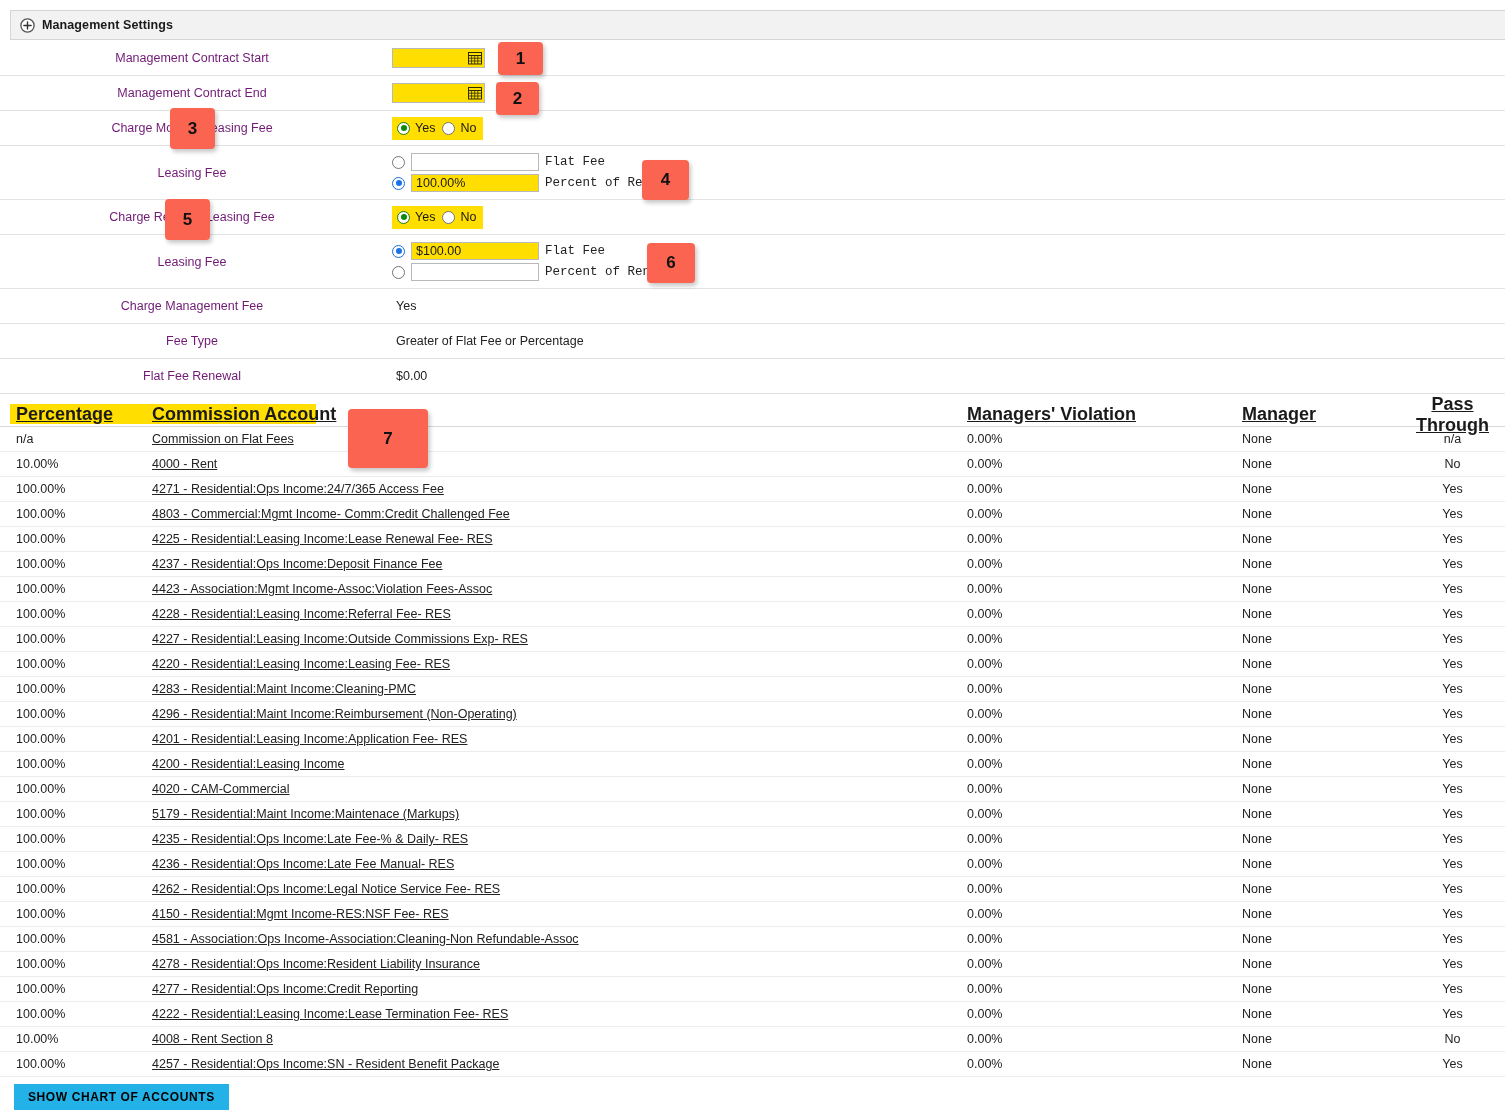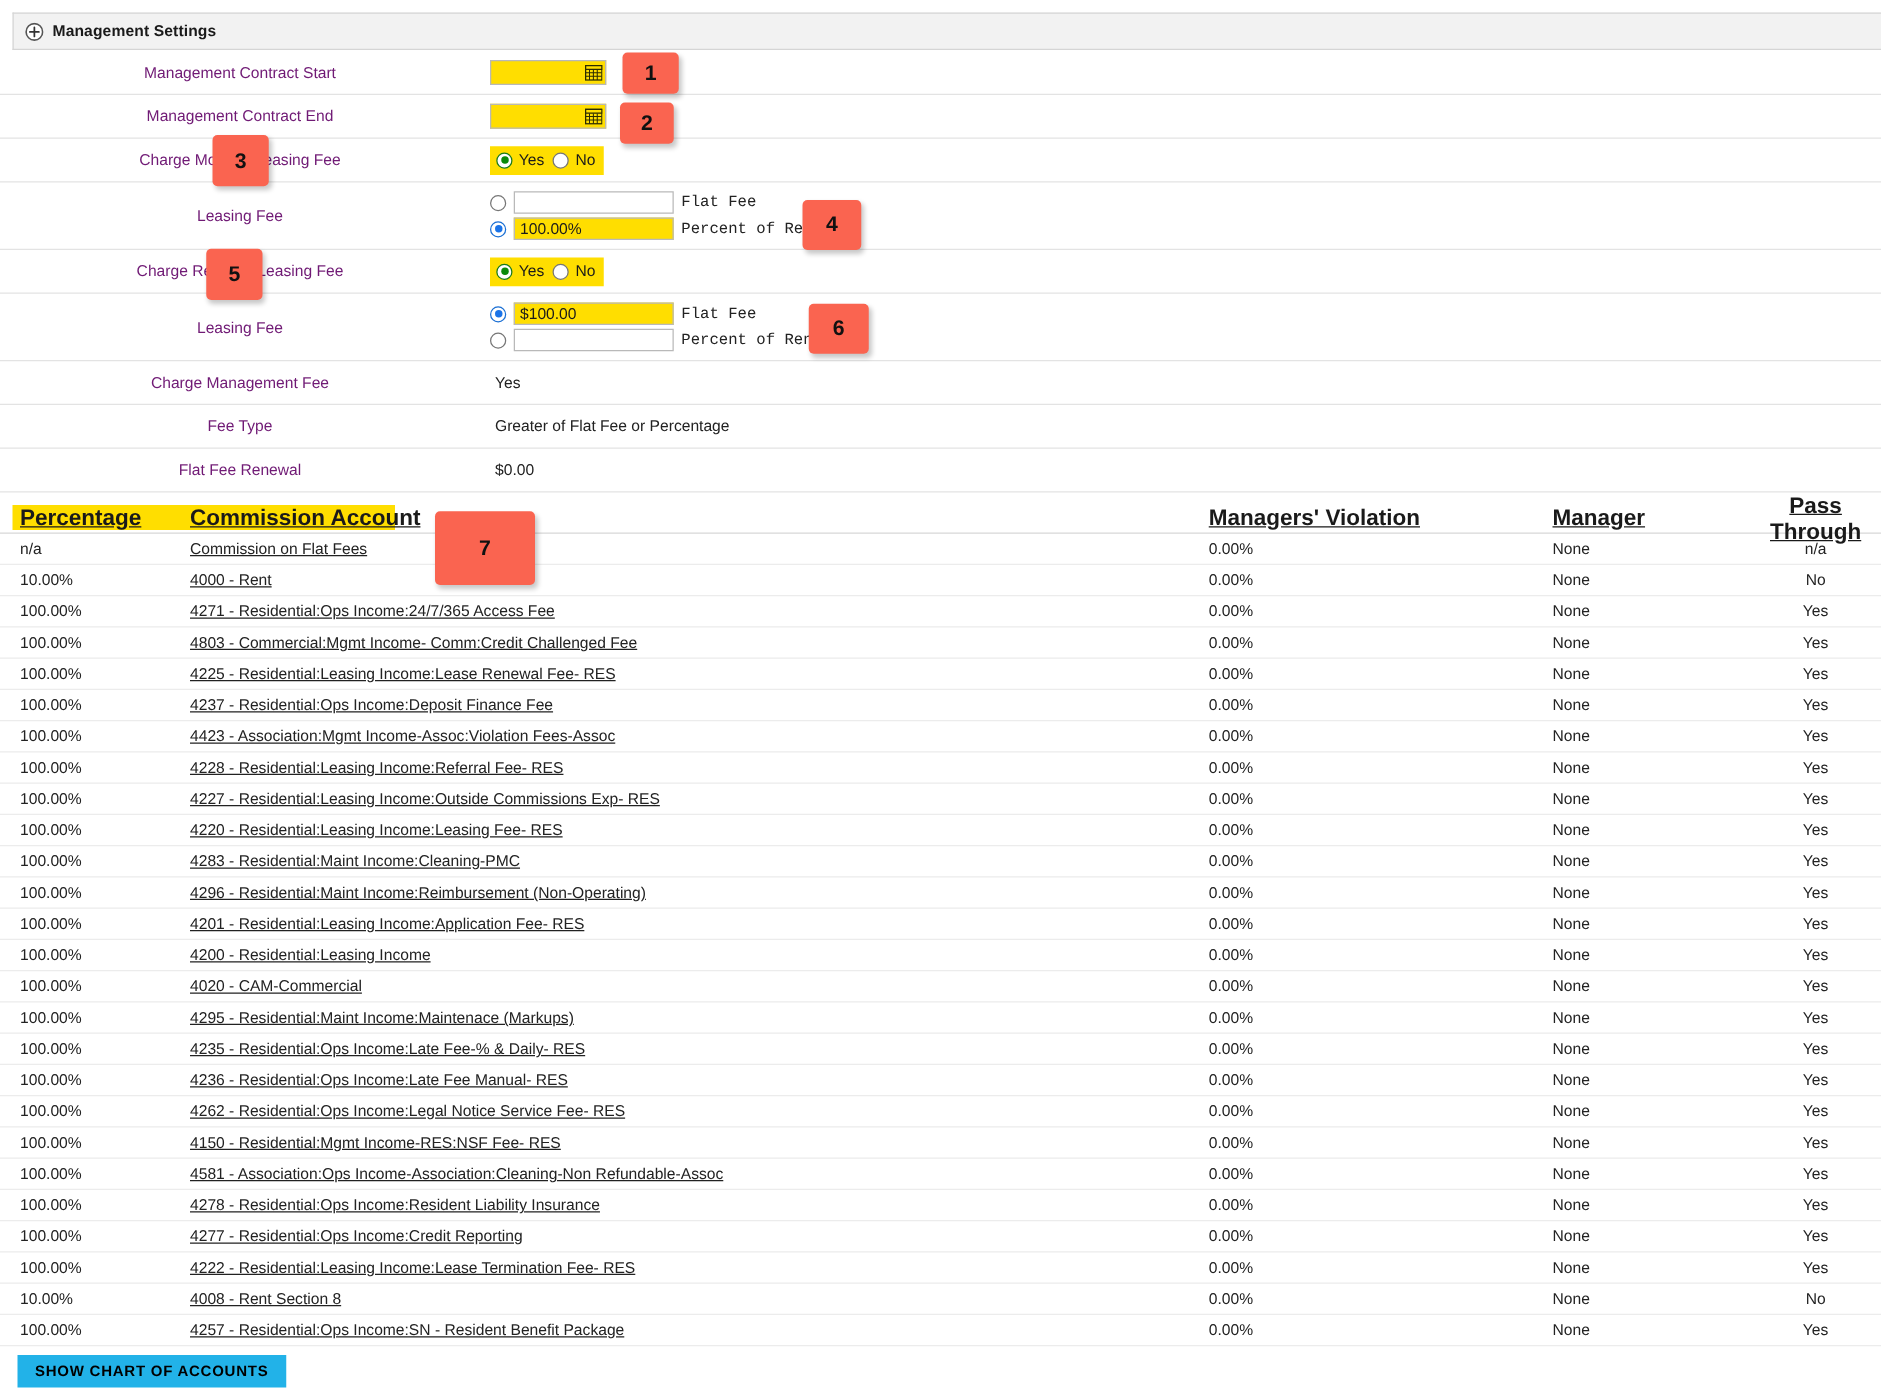--- a/index.html
+++ b/index.html
@@ -446,21 +446,21 @@
         </div>
         <div class="trow">
           <div class="td c-pct">100.00%</div>
           <div class="td c-acct">4020 - CAM-Commercial</div>
           <div class="td c-comm">0.00%</div>
           <div class="td c-mgr">None</div>
           <div class="td c-pass">Yes</div>
         </div>
         <div class="trow">
           <div class="td c-pct">100.00%</div>
-          <div class="td c-acct">4295 - Residential:Maint Income:Maintenace (Markups)</div>
+          <div class="td c-acct">5179 - Residential:Maint Income:Maintenace (Markups)</div>
           <div class="td c-comm">0.00%</div>
           <div class="td c-mgr">None</div>
           <div class="td c-pass">Yes</div>
         </div>
         <div class="trow">
           <div class="td c-pct">100.00%</div>
           <div class="td c-acct">4235 - Residential:Ops Income:Late Fee-% &amp; Daily- RES</div>
           <div class="td c-comm">0.00%</div>
           <div class="td c-mgr">None</div>
           <div class="td c-pass">Yes</div>

